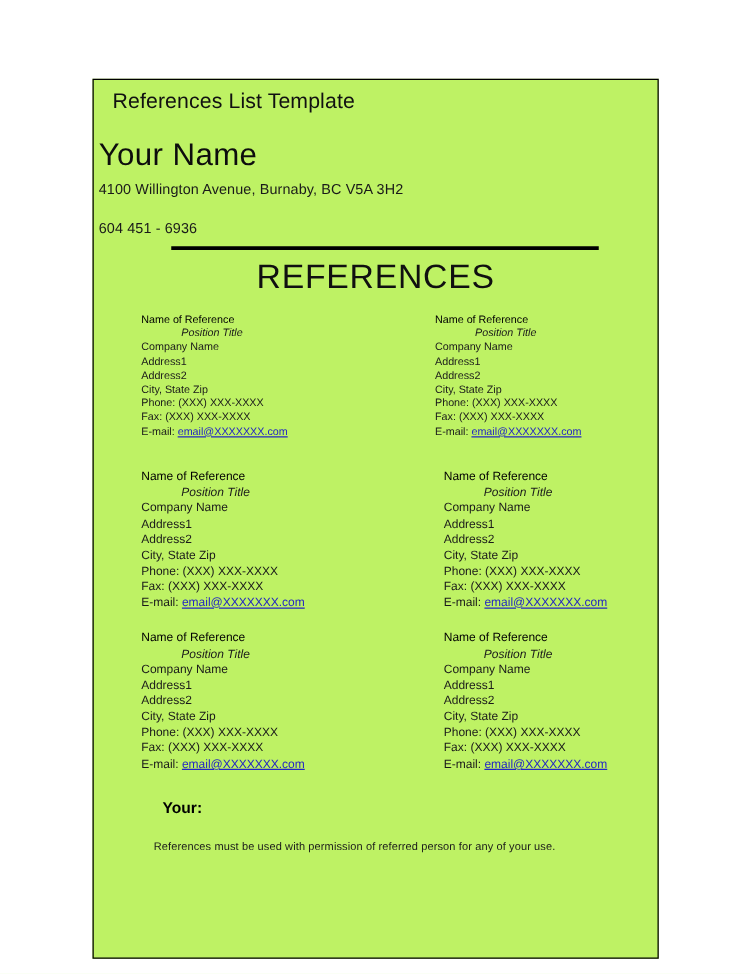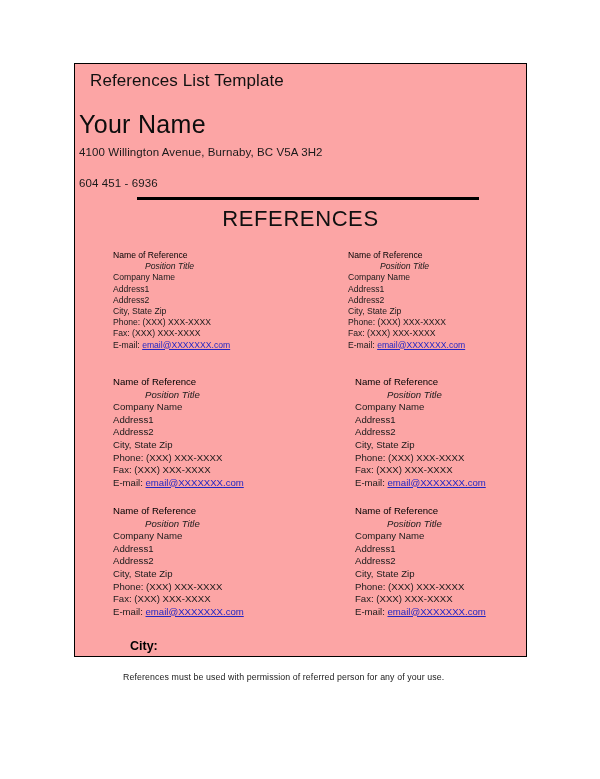--- a/index.html
+++ b/index.html
@@ -16,24 +16,24 @@
     color: #1a1a1a;
     overflow: hidden;
   }
 
   
   #page-sheet {
     position: absolute;
     left: 74px;
     top: 63px;
     width: 453px;
-    height: 594px;
+    height: 704px;
     box-sizing: border-box;
     border: 1px solid #000000;
-    background: #fca5a5;
+    background: #bef264;
   }
 
   
   #doc-title {
     position: absolute;
     left: 15px;
     top: 7px;
     font-size: 17px;
     font-weight: 400;
     letter-spacing: 0.1px;
@@ -81,21 +81,21 @@
     background: #000000;
   }
 
   
   #section-heading {
     position: absolute;
     left: 0;
     top: 142px;
     width: 100%;
     text-align: center;
-    font-size: 22px;
+    font-size: 27px;
     font-weight: 400;
     letter-spacing: 0.6px;
     color: #101010;
   }
 
   
   .ref-row {
     position: absolute;
     left: 0;
     width: 100%;
@@ -241,16 +241,16 @@
       <div class="ref-line">Company Name</div>
       <div class="ref-line">Address1</div>
       <div class="ref-line">Address2</div>
       <div class="ref-line">City, State Zip</div>
       <div class="ref-line">Phone: (XXX) XXX-XXXX</div>
       <div class="ref-line">Fax: (XXX) XXX-XXXX</div>
       <div class="ref-line"><span>E-mail:</span> <span class="ref-email-link">email@XXXXXXX.com</span></div>
     </div>
   </div>
 
-  <div id="note-heading">City:</div>
+  <div id="note-heading">Your:</div>
   <div id="note-body">References must be used with permission of referred person for any of your use.</div>
 
 </div>
 
 </body></html>

